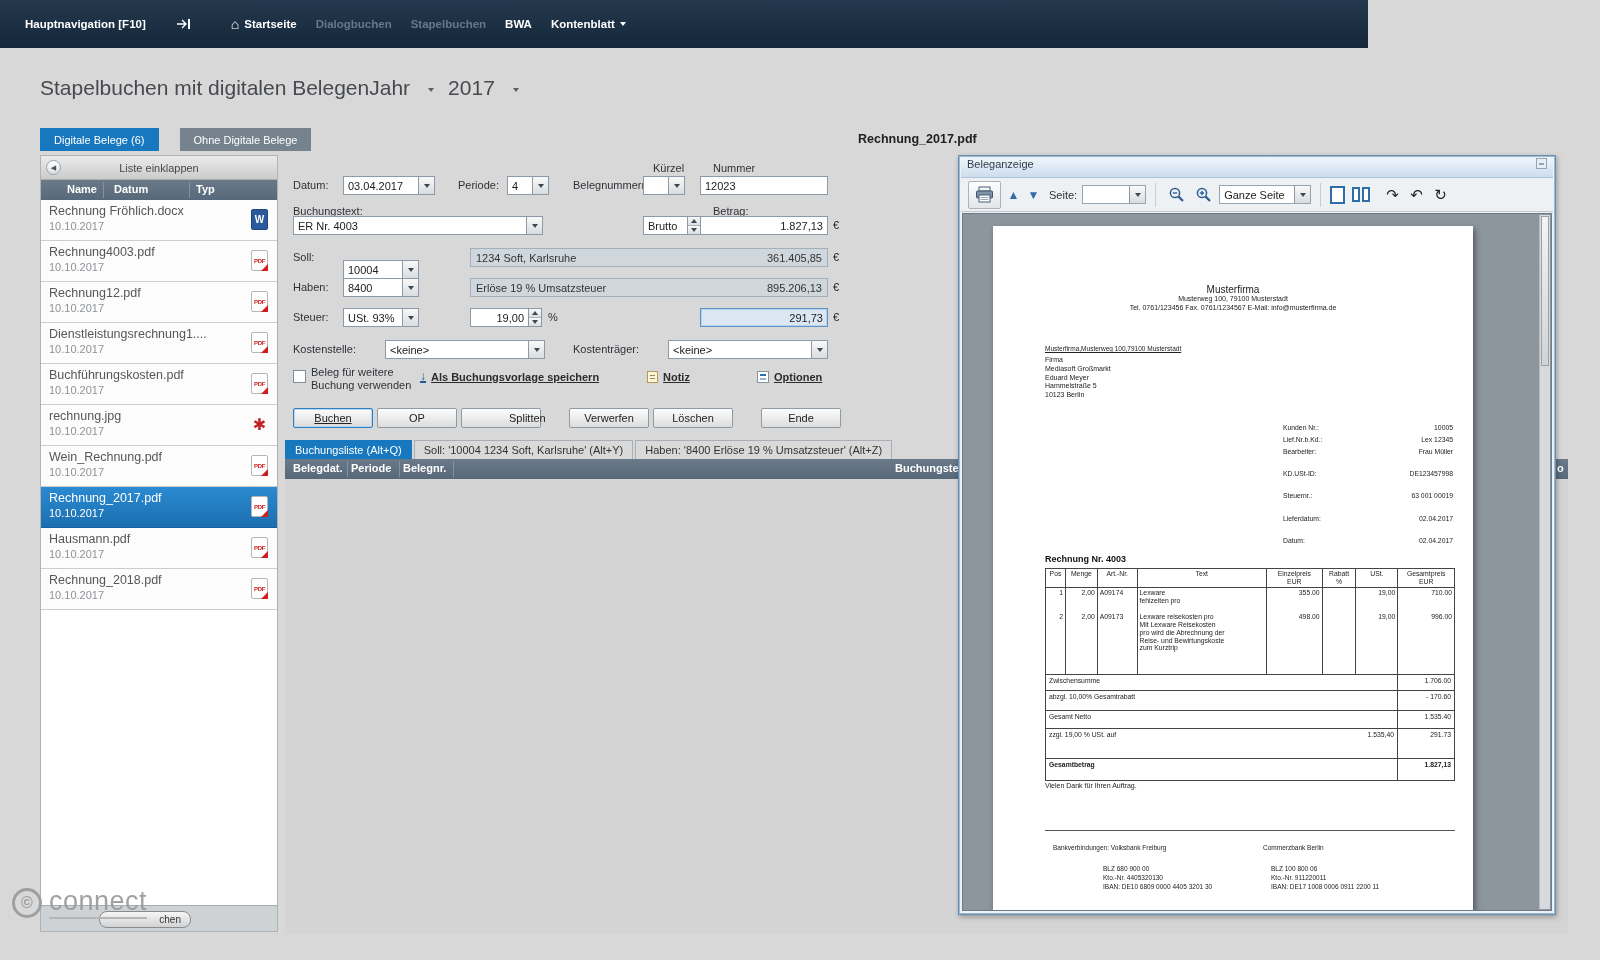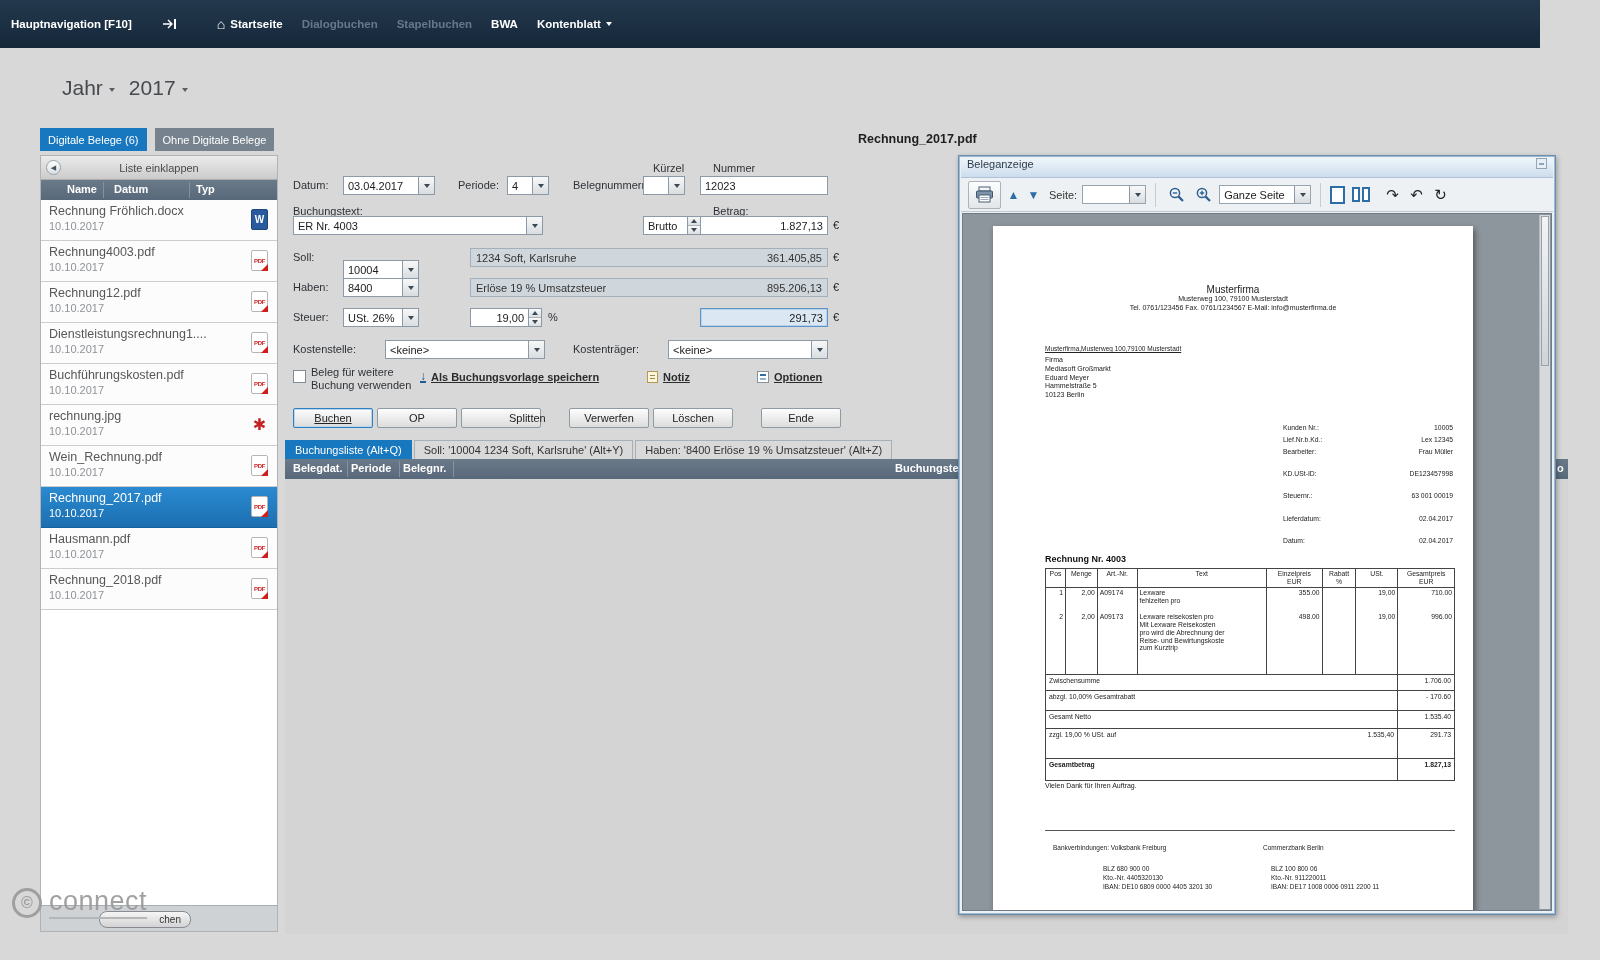--- a/index.html
+++ b/index.html
@@ -1,41 +1,41 @@
 <!DOCTYPE html>
 <html><head>
 <meta charset="utf-8">
 <style>
   *{margin:0;padding:0;box-sizing:border-box}
   html,body{width:1600px;height:960px}
   body{font-family:"Liberation Sans",sans-serif;background:#c9c9c9}
   .screen{position:relative;width:1600px;height:960px;background:#d8d8d8;overflow:hidden}
 
   
-  .topbar{position:absolute;left:0;top:0;width:1540px;height:48px;
-    background:linear-gradient(#24384d,#15283a);display:flex;align-items:center;padding-left:11px}
+  .topbar{position:absolute;left:0;top:0;width:1368px;height:48px;
+    background:linear-gradient(#24384d,#15283a);display:flex;align-items:center;padding-left:25px}
   .nav-main{font-size:11.5px;font-weight:bold;color:#fff;margin-right:30px;cursor:pointer;white-space:nowrap}
   .pin{margin-right:40px;cursor:pointer;display:flex;align-items:center}
   .nav-items{display:flex;align-items:center;gap:19px}
   .nav-item{font-size:11.5px;font-weight:bold;color:#fff;display:flex;align-items:center;gap:5px;cursor:pointer;white-space:nowrap}
   .nav-item.dim{color:#67788a}
   .home-ico{font-size:14px;line-height:10px}
   .nav-caret{width:0;height:0;border-left:3.5px solid transparent;border-right:3.5px solid transparent;border-top:4px solid #fff;display:inline-block}
 
   
   .page-title{position:absolute;left:40px;top:76px;display:flex;align-items:center;font-size:21px;color:#46494e}
-  .year-dd{display:flex;align-items:center;gap:6px;cursor:pointer}
+  .year-dd{display:flex;align-items:center;gap:18px;cursor:pointer}
   .year-dd:first-of-type{margin-left:22px}
   .year-dd + .year-dd{margin-left:14px}
   .caret-sm{width:0;height:0;border-left:3.5px solid transparent;border-right:3.5px solid transparent;border-top:4.5px solid #5a5f66;margin-top:3px}
 
   
   .filter-tabs{position:absolute;left:40px;top:128px;display:flex}
-  .ftab{display:flex;align-items:center;height:23px;padding:0 8px;font-size:11px;color:#fff;
-    background:#76828e;margin-right:8px;cursor:pointer;white-space:nowrap}
+  .ftab{display:flex;align-items:center;height:23px;padding:0 14px;font-size:11px;color:#fff;
+    background:#76828e;margin-right:21px;cursor:pointer;white-space:nowrap}
   .ftab.active{background:#1878bf}
 
   
   .doc-panel{position:absolute;left:40px;top:155px;width:238px;height:777px;background:#fff;border:1px solid #aeb3b8}
   .collapse-bar{position:absolute;top:0;left:0;right:0;height:24px;background:linear-gradient(#ebebeb,#cbcbcb);
     border-bottom:1px solid #adadad;display:flex;align-items:center;justify-content:center;gap:6px;
     font-size:11px;color:#4a4a4a;cursor:pointer}
   .collapse-icon{position:absolute;left:5px;top:4px;width:15px;height:15px;border:1px solid #97a3ad;border-radius:50%;
     background:linear-gradient(#ffffff,#dadde0);font-size:7px;color:#43525e;display:flex;align-items:center;justify-content:center}
   .list-cols{position:absolute;top:24px;left:0;right:0;height:20px;background:linear-gradient(#6b7a89,#57687a)}
@@ -198,20 +198,21 @@
           <span>BWA</span>
         </span>
         <span class="nav-item">
           <span>Kontenblatt</span>
           <i class="nav-caret"></i>
         </span>
       </nav>
   </header>
 
   <div class="page-title">
+    <span>Stapelbuchen mit digitalen Belegen</span>
     <span class="year-dd">
       <span>Jahr</span>
       <i class="caret-sm"></i>
     </span>
     <span class="year-dd">
       <span>2017</span>
       <i class="caret-sm"></i>
     </span>
   </div>
 
@@ -390,21 +391,21 @@
         </span>
     </div>
     <div class="ro-field" style="left:185px;top:118px;width:358px">
       <span>Erlöse 19 % Umsatzsteuer</span>
       <span class="ro-amt">895.206,13</span>
     </div>
     <span class="euro" style="left:548px;top:121px">€</span>
 
     <span class="lbl" style="left:8px;top:151px">Steuer:</span>
     <div class="combo" style="left:58px;top:148px;width:76px">
-      <span class="combo-val">USt. 26%</span>
+      <span class="combo-val">USt. 93%</span>
       <span class="combo-btn">
           <i class="tri"></i>
         </span>
     </div>
     <div class="spinner" style="left:185px;top:148px;width:72px">
       <span class="combo-val">19,00</span>
       <span class="spin-col">
           <span class="spin-half">
             <i class="tri-up"></i>
           </span>

